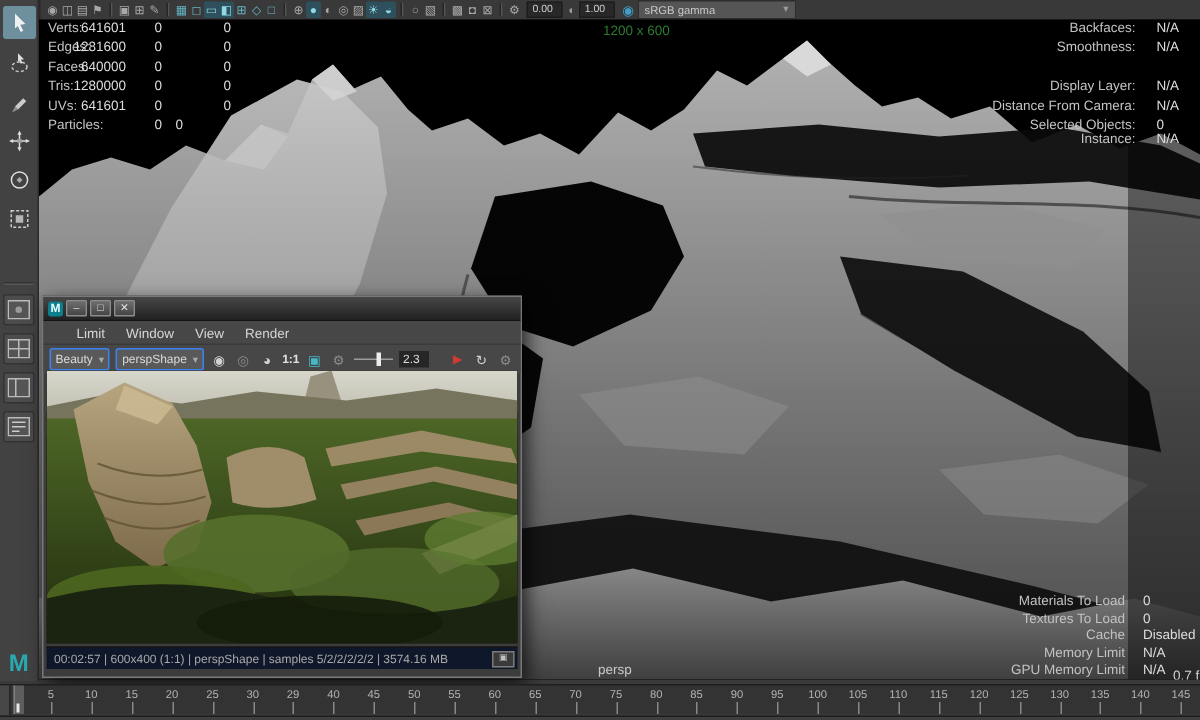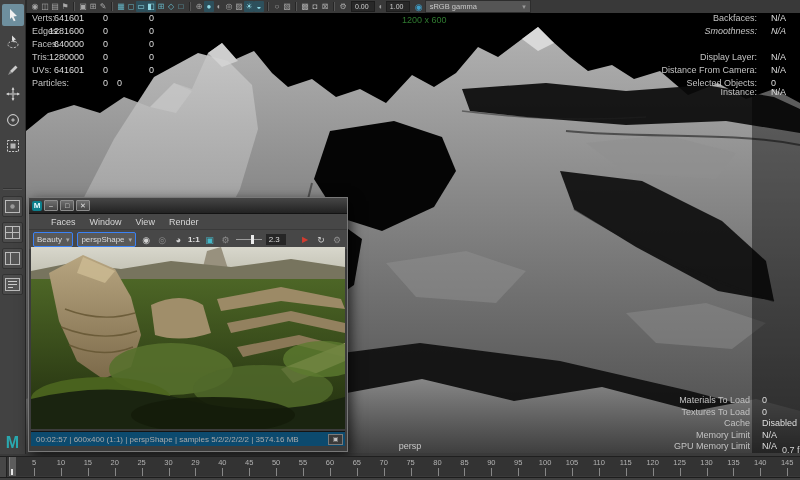--- a/index.html
+++ b/index.html
@@ -72,21 +72,21 @@
   .rv-ico.gray{color:#8d8d8d;}
   .rv-ico.teal{color:#45b8c8;}
   .rv-ico.red{color:#d23b2f;font-size:8px;}
   .rv-zoom{font-size:8px;color:#e0e0e0;font-weight:bold;}
   .rv-slider{width:26px;height:11px;position:relative;}
   .rv-slider .track{position:absolute;left:0;right:0;top:5px;height:1px;background:#9c9c9c;}
   .rv-slider .handle{position:absolute;left:15px;top:1px;width:3px;height:9px;background:#ececec;}
   .rv-val{height:11px;background:#262626;color:#dcdcdc;font-size:8px;line-height:11px;padding:0 3px;min-width:14px;}
   .rv-spacer{flex:1;}
   .rv-image{position:absolute;left:2px;top:49px;width:314px;height:182px;background:#101408;overflow:hidden;}
-  .rv-status{position:absolute;left:2px;top:233px;width:314px;height:15px;background:#0c4a6e;color:#a9a9a9;
+  .rv-status{position:absolute;left:2px;top:233px;width:314px;height:15px;background:#0f172a;color:#a9a9a9;
              font-size:8px;line-height:15px;padding-left:5px;border-top:1px solid #141414;box-sizing:border-box;}
   .rv-status-icon{position:absolute;right:4px;top:236px;width:13px;height:9px;border:1px solid #7a7a7a;
                   background:#3a3a3a;color:#c2c2c2;font-size:6px;line-height:8px;text-align:center;}
 
   
   .timeline{position:absolute;left:0;top:456px;width:800px;height:20px;background:#333;border-top:1px solid #1f1f1f;box-sizing:border-box;}
   .tl-left{position:absolute;left:0;top:0;width:6px;height:20px;background:#474747;border-right:1px solid #222;}
   .tl-current{position:absolute;left:9px;top:0;width:6px;height:19px;background:#5d5d5d;border-left:1px solid #808080;}
   .tl-current .ctick{position:absolute;left:1px;bottom:1px;width:2px;height:6px;background:#e8e8e8;}
   .tick{position:absolute;top:0;width:0;height:20px;}
@@ -285,21 +285,21 @@
           <span class="hl-a"></span>
           <span class="hl-b">0</span>
           <span class="hl-c narrow">0</span>
         </div>
       </div>
     <div class="hud-right">
         <div class="hud-row" style="top: 0px;">
           <span class="hr-label">Backfaces:</span>
           <span class="hr-value">N/A</span>
         </div>
-        <div class="hud-row" style="top: 13px; font-style: italic;">
+        <div class="hud-row" style="top: 13px;">
           <span class="hr-label">Smoothness:</span>
           <span class="hr-value">N/A</span>
         </div>
         <div class="hud-row" style="top: 26px; margin-top: 48px;">
           <span class="hr-label">Instance:</span>
           <span class="hr-value">N/A</span>
         </div>
         <div class="hud-row" style="top: 39px;">
           <span class="hr-label">Display Layer:</span>
           <span class="hr-value">N/A</span>
@@ -340,21 +340,21 @@
   </div>
 
   <div class="rv">
     <div class="rv-titlebar">
       <span class="rv-title-icon">M</span>
       <span class="rv-winbtn">‒</span>
       <span class="rv-winbtn">□</span>
       <span class="rv-winbtn">✕</span>
     </div>
     <div class="rv-menubar">
-        <span class="rv-menu">Faces</span>
+        <span class="rv-menu">Limit</span>
         <span class="rv-menu">Window</span>
         <span class="rv-menu">View</span>
         <span class="rv-menu">Render</span>
       </div>
     <div class="rv-toolbar">
       <span class="rv-combo">
         <span>Beauty</span>
         <span class="arr">▾</span>
       </span>
       <span class="rv-combo">

